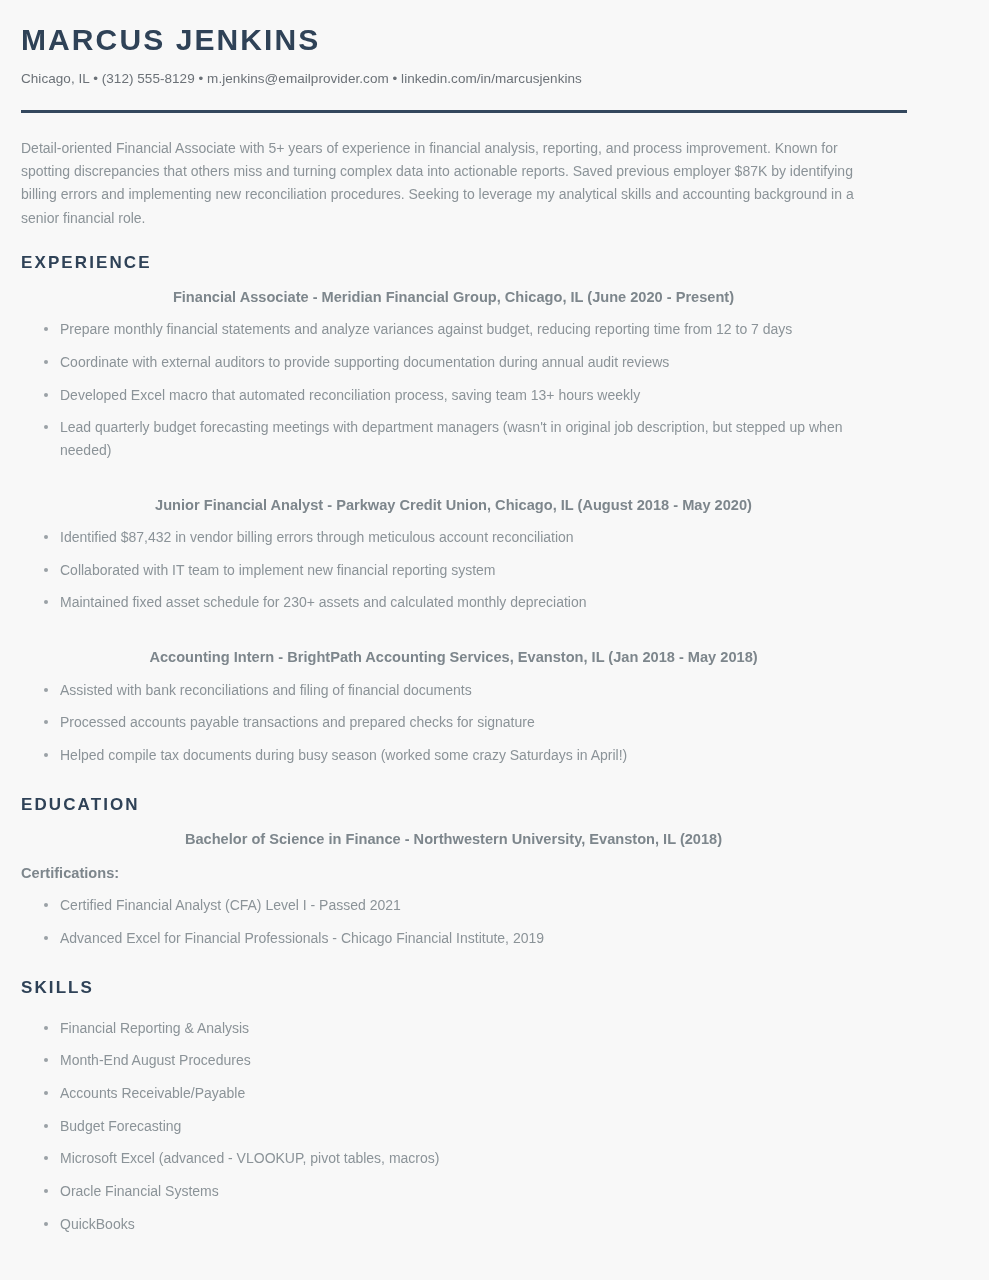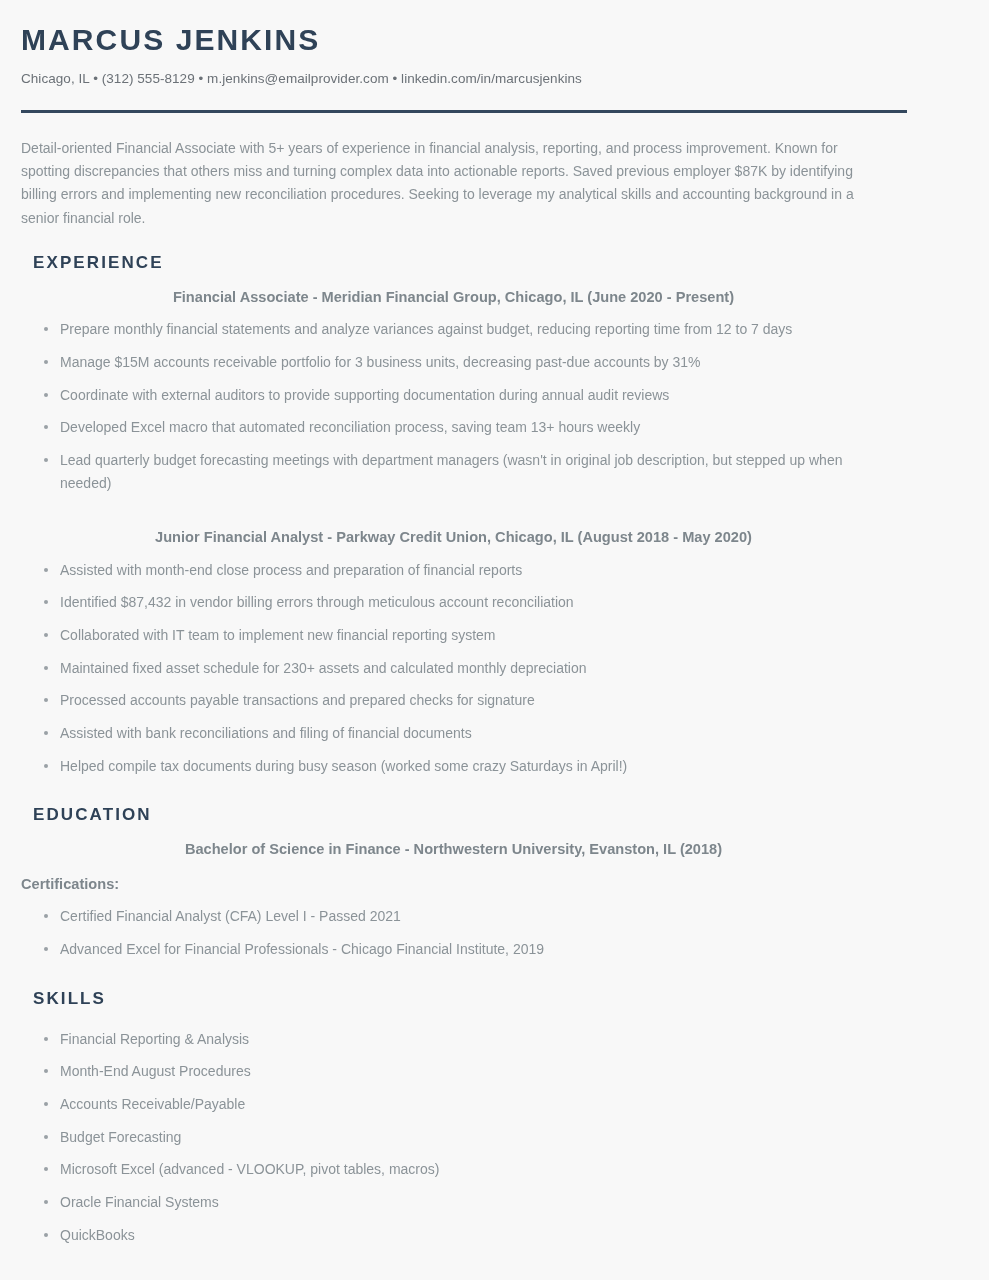--- a/index.html
+++ b/index.html
@@ -54,21 +54,21 @@
     line-height: 1.66;
     color: #8b9398;
     max-width: 940px;
   }
 
   
   .section {
     margin-top: 23px;
   }
   .section-title {
-    margin: 0 0 14px 12px;
+    margin: 0 0 14px 0;
     font-size: 17px;
     font-weight: bold;
     letter-spacing: 2.1px;
     color: #2f4257;
     text-transform: uppercase;
   }
   .entry-head {
     margin: 0 0 6px 0;
     font-size: 14.6px;
     font-weight: bold;
@@ -128,41 +128,40 @@
 
   <p class="summary">Detail-oriented Financial Associate with 5+ years of experience in financial analysis, reporting, and process improvement. Known for spotting discrepancies that others miss and turning complex data into actionable reports. Saved previous employer $87K by identifying billing errors and implementing new reconciliation procedures. Seeking to leverage my analytical skills and accounting background in a senior financial role.</p>
 
   <div class="section">
     <h2 class="section-title">EXPERIENCE</h2>
 
     <div>
       <div class="entry-head">Financial Associate - Meridian Financial Group, Chicago, IL (June 2020 - Present)</div>
       <ul class="bullets">
         <li>Prepare monthly financial statements and analyze variances against budget, reducing reporting time from 12 to 7 days</li>
-        <li>Manage $15M accounts receivable portfolio for 3 business units, decreasing past-due accounts by 31%</li>
         <li>Coordinate with external auditors to provide supporting documentation during annual audit reviews</li>
         <li>Developed Excel macro that automated reconciliation process, saving team 13+ hours weekly</li>
         <li>Lead quarterly budget forecasting meetings with department managers (wasn't in original job description, but stepped up when needed)</li>
       </ul>
     </div>
 
     <div>
       <div class="entry-head tight">Junior Financial Analyst - Parkway Credit Union, Chicago, IL (August 2018 - May 2020)</div>
       <ul class="bullets">
-        <li>Assisted with month-end close process and preparation of financial reports</li>
         <li>Identified $87,432 in vendor billing errors through meticulous account reconciliation</li>
         <li>Collaborated with IT team to implement new financial reporting system</li>
         <li>Maintained fixed asset schedule for 230+ assets and calculated monthly depreciation</li>
       </ul>
     </div>
 
     <div>
+      <div class="entry-head tight">Accounting Intern - BrightPath Accounting Services, Evanston, IL (Jan 2018 - May 2018)</div>
       <ul class="bullets">
+        <li>Assisted with bank reconciliations and filing of financial documents</li>
         <li>Processed accounts payable transactions and prepared checks for signature</li>
-        <li>Assisted with bank reconciliations and filing of financial documents</li>
         <li>Helped compile tax documents during busy season (worked some crazy Saturdays in April!)</li>
       </ul>
     </div>
   </div>
 
   <div class="section">
     <h2 class="section-title">EDUCATION</h2>
     <div class="entry-head">Bachelor of Science in Finance - Northwestern University, Evanston, IL (2018)</div>
     <div class="sub-label">Certifications:</div>
     <ul class="bullets">

